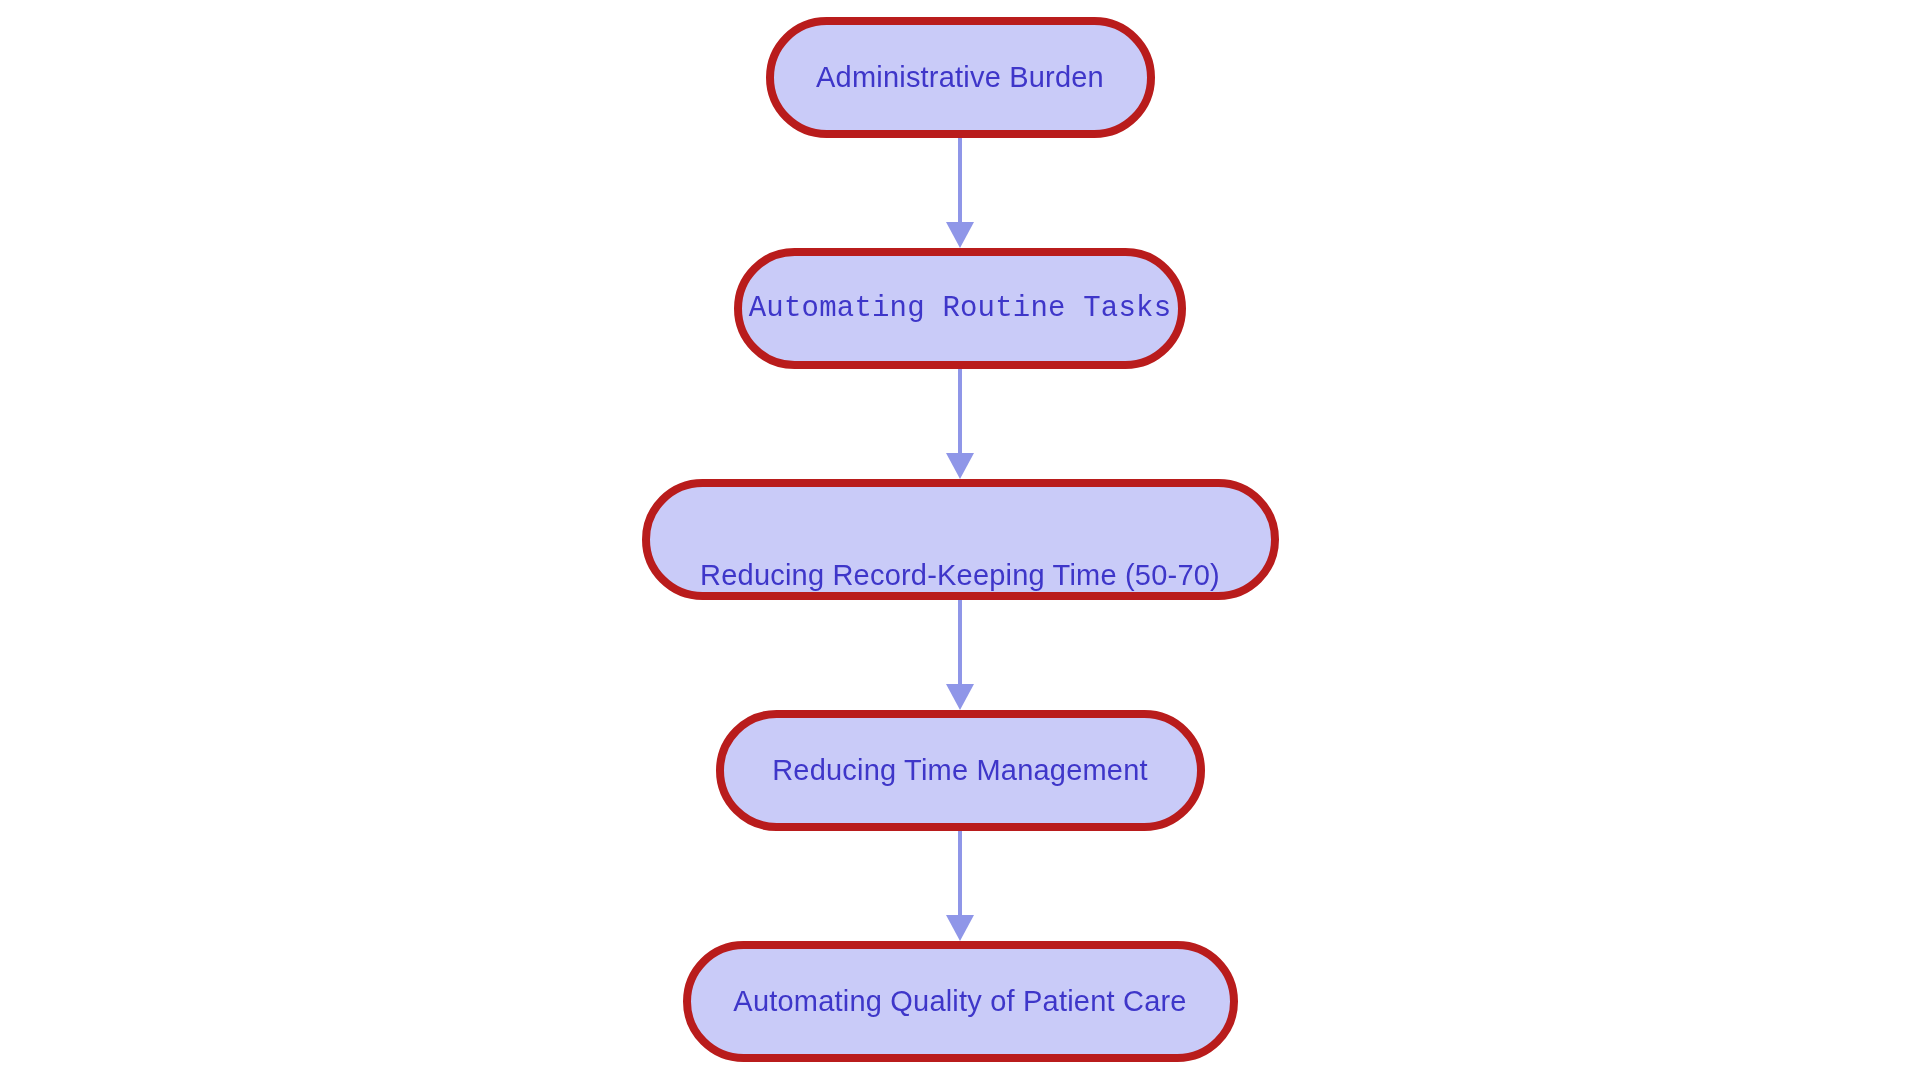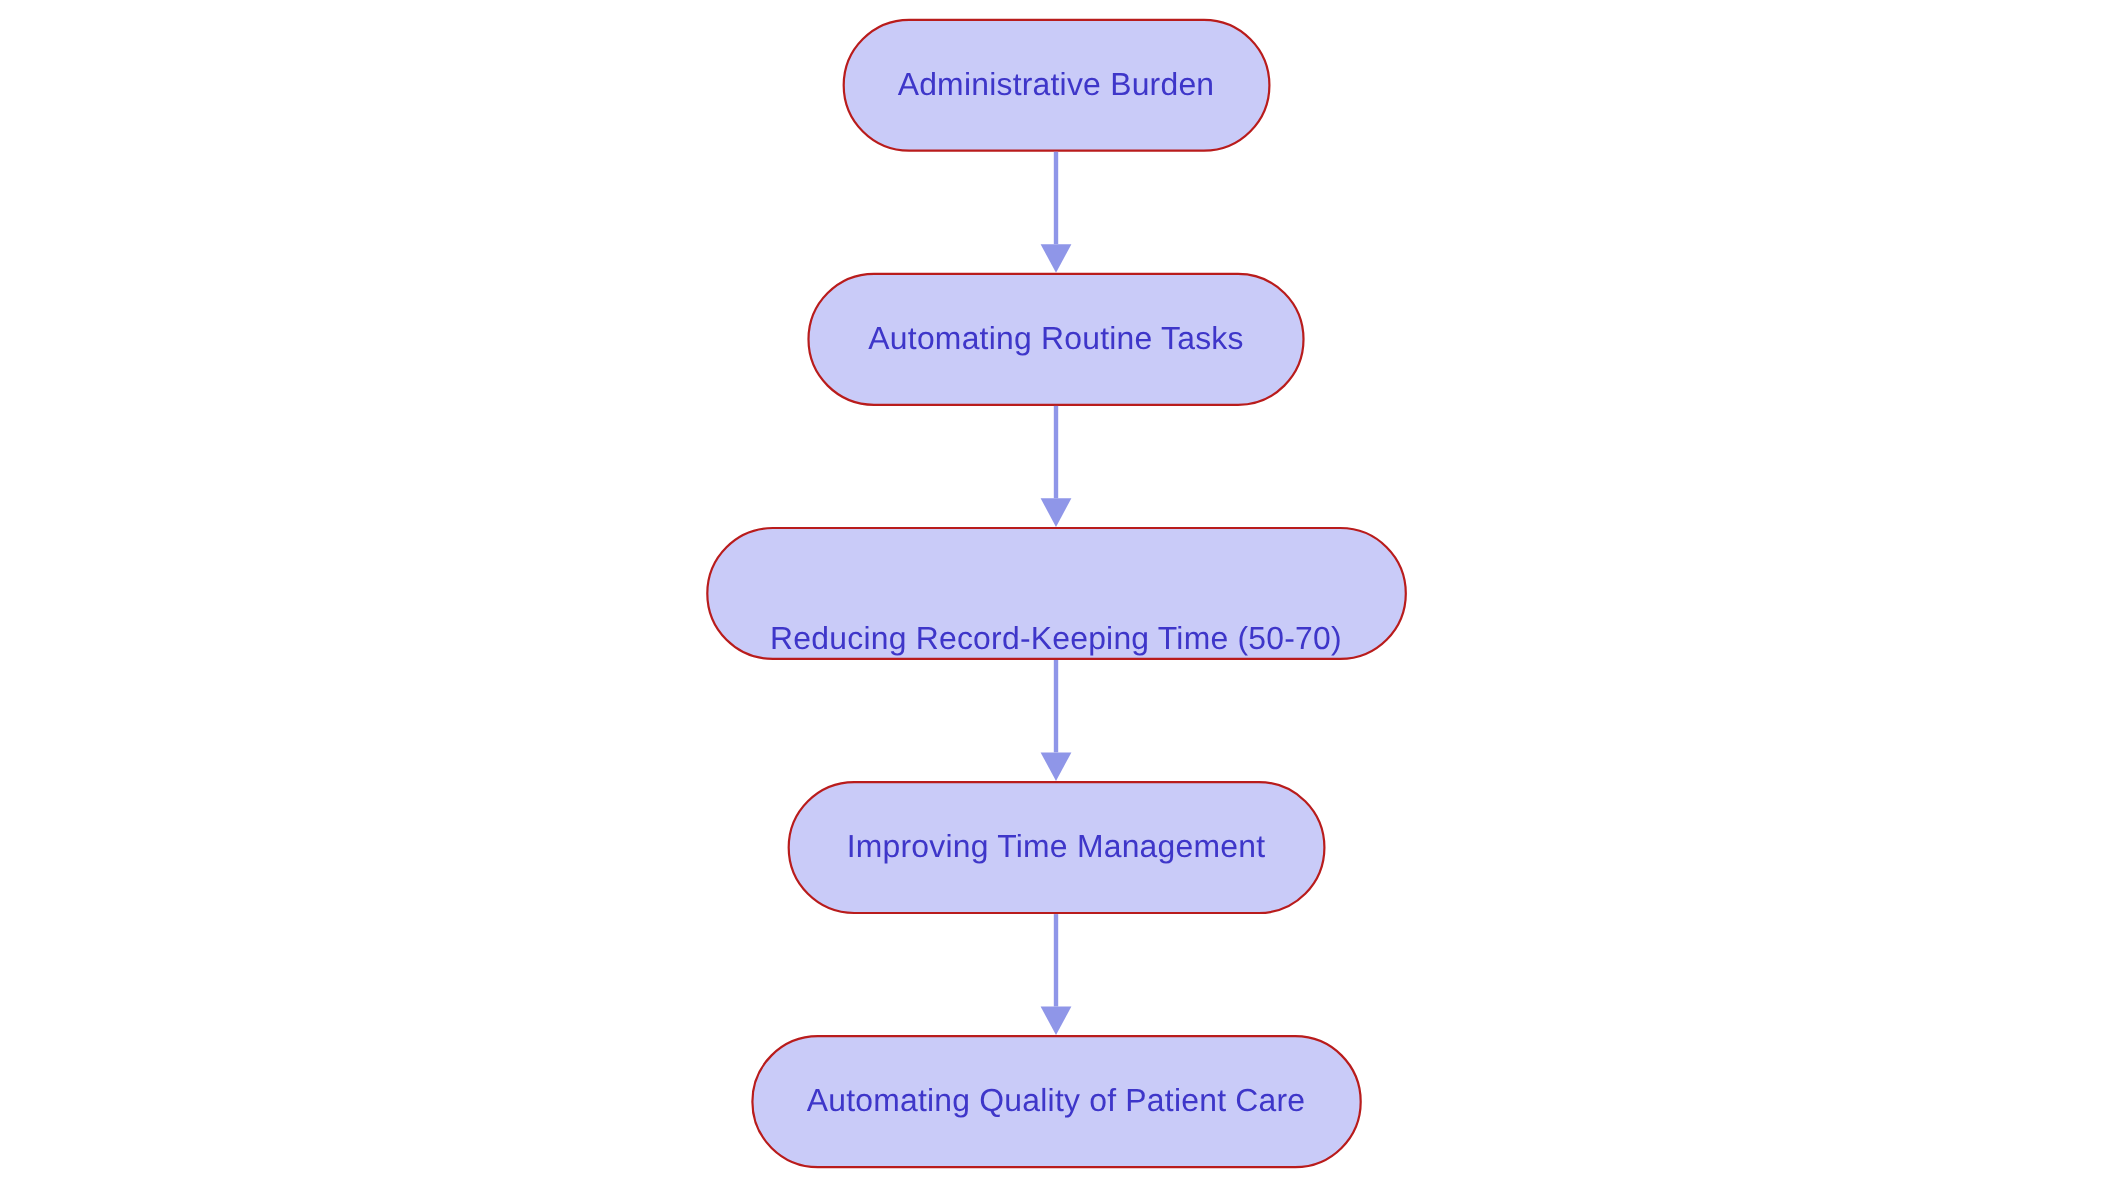--- a/index.html
+++ b/index.html
@@ -12,35 +12,35 @@
     overflow: hidden;
     font-family: "Liberation Sans", sans-serif;
     display: flex;
     flex-direction: column;
     align-items: center;
   }
   .node {
     height: 121px;
     border-radius: 61px;
     background: #c9cbf8;
-    border: 2px solid #b91c1c;
+    border: 8px solid #b91c1c;
     display: flex;
     align-items: center;
     justify-content: center;
     flex: 0 0 auto;
   }
   .node-label {
     color: #3e36c9;
     font-size: 29px;
     font-weight: 400;
     letter-spacing: 0.2px;
     white-space: nowrap;
   }
   .node-1 { width: 389px; margin-top: 17px; }
-  .node-2 { width: 452px; }
+  .node-2 { width: 452px; font-family: Liberation Mono, monospace; }
   .node-3 { width: 637px; align-items: flex-end; }
   .node-4 { width: 489px; }
   .node-5 { width: 555px; }
   .connector {
     height: 110px;
     display: flex;
     flex-direction: column;
     align-items: center;
     flex: 0 0 auto;
   }
@@ -83,21 +83,21 @@
   <div class="node node-3">
     <span class="node-label">Reducing Record-Keeping Time (50-70)</span>
   </div>
 
   <div class="connector">
     <div class="stem"></div>
     <div class="head"></div>
   </div>
 
   <div class="node node-4">
-    <span class="node-label">Improving Time Management</span>
+    <span class="node-label">Reducing Time Management</span>
   </div>
 
   <div class="connector">
     <div class="stem"></div>
     <div class="head"></div>
   </div>
 
   <div class="node node-5">
     <span class="node-label">Automating Quality of Patient Care</span>
   </div>

